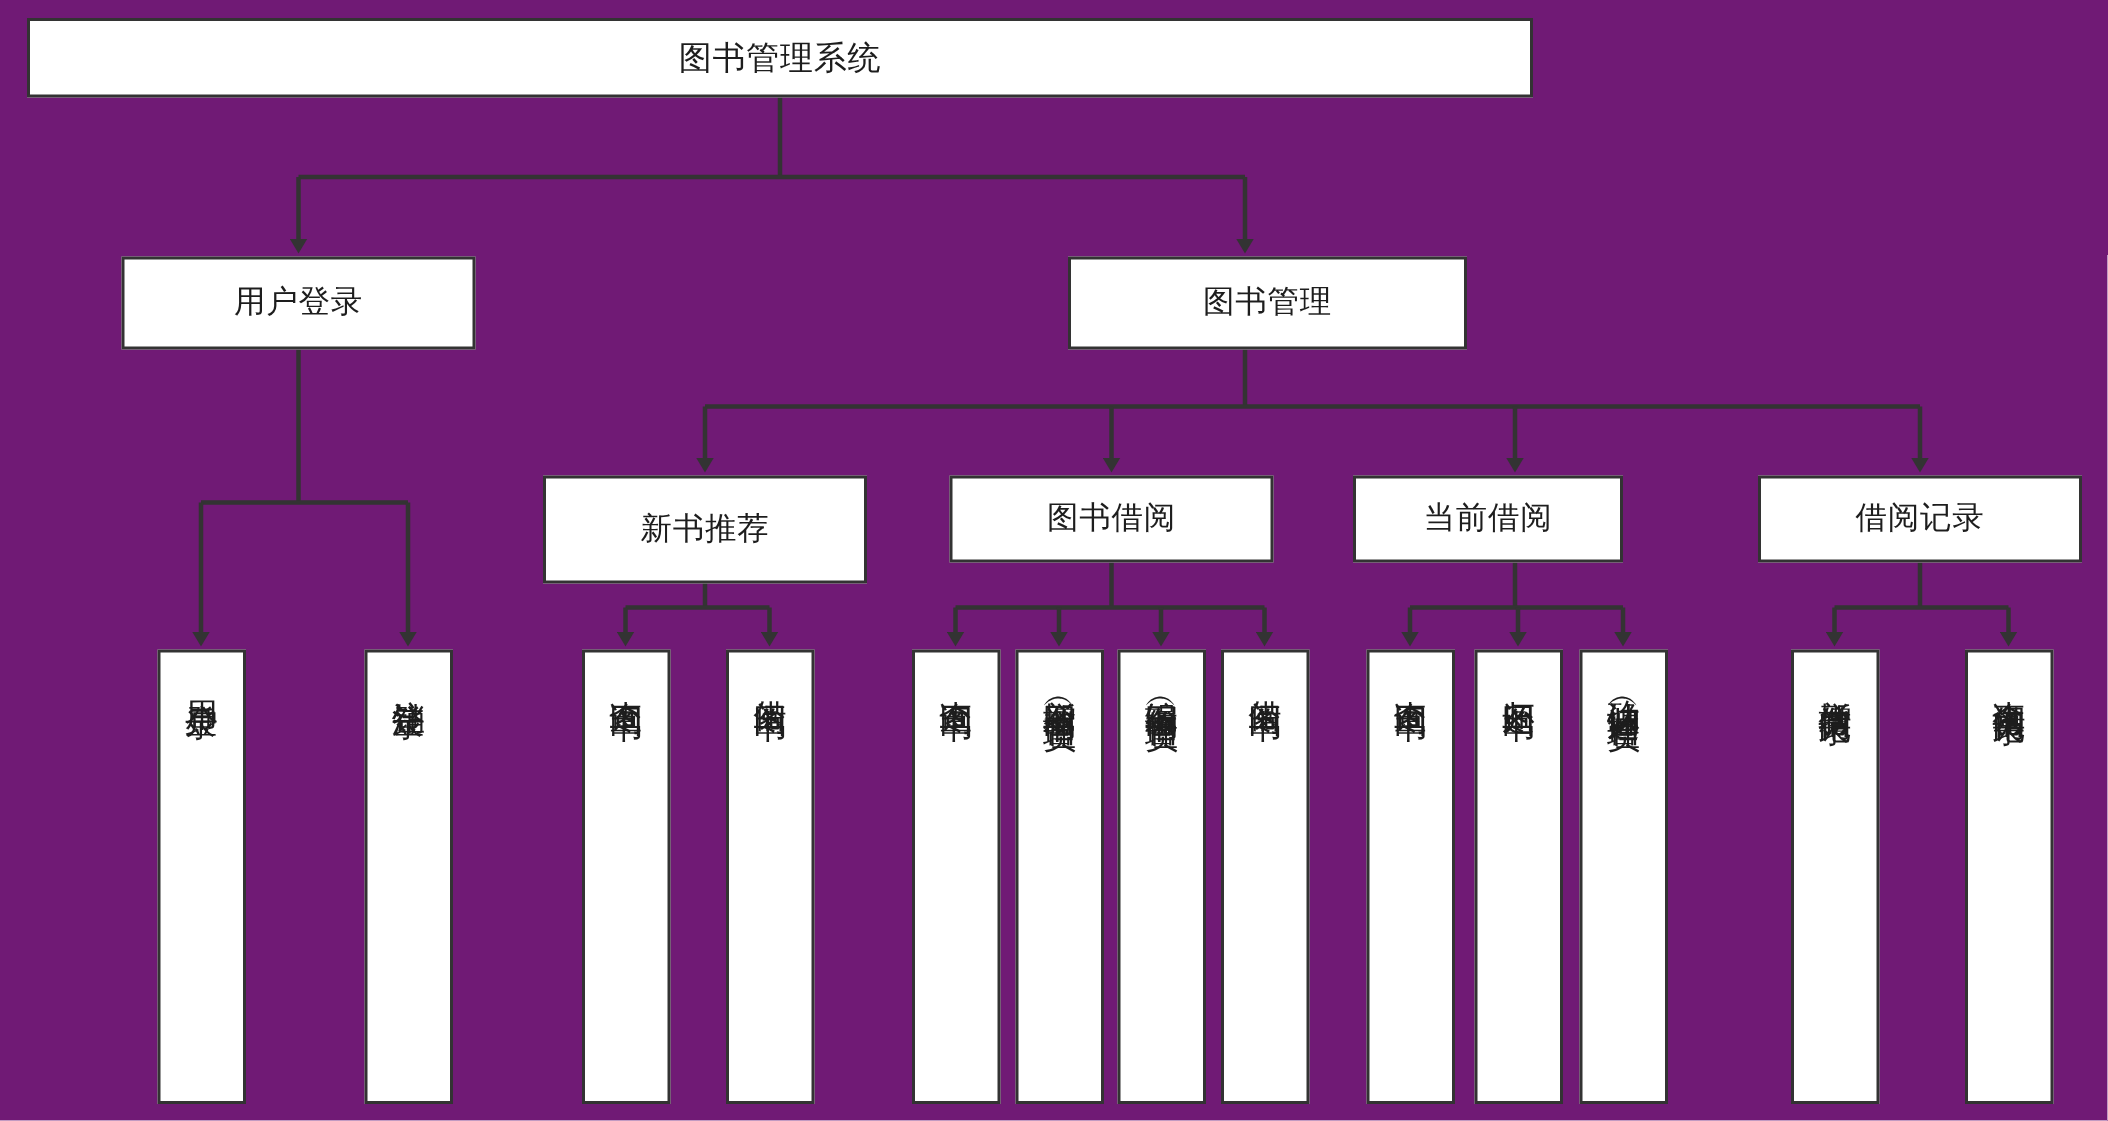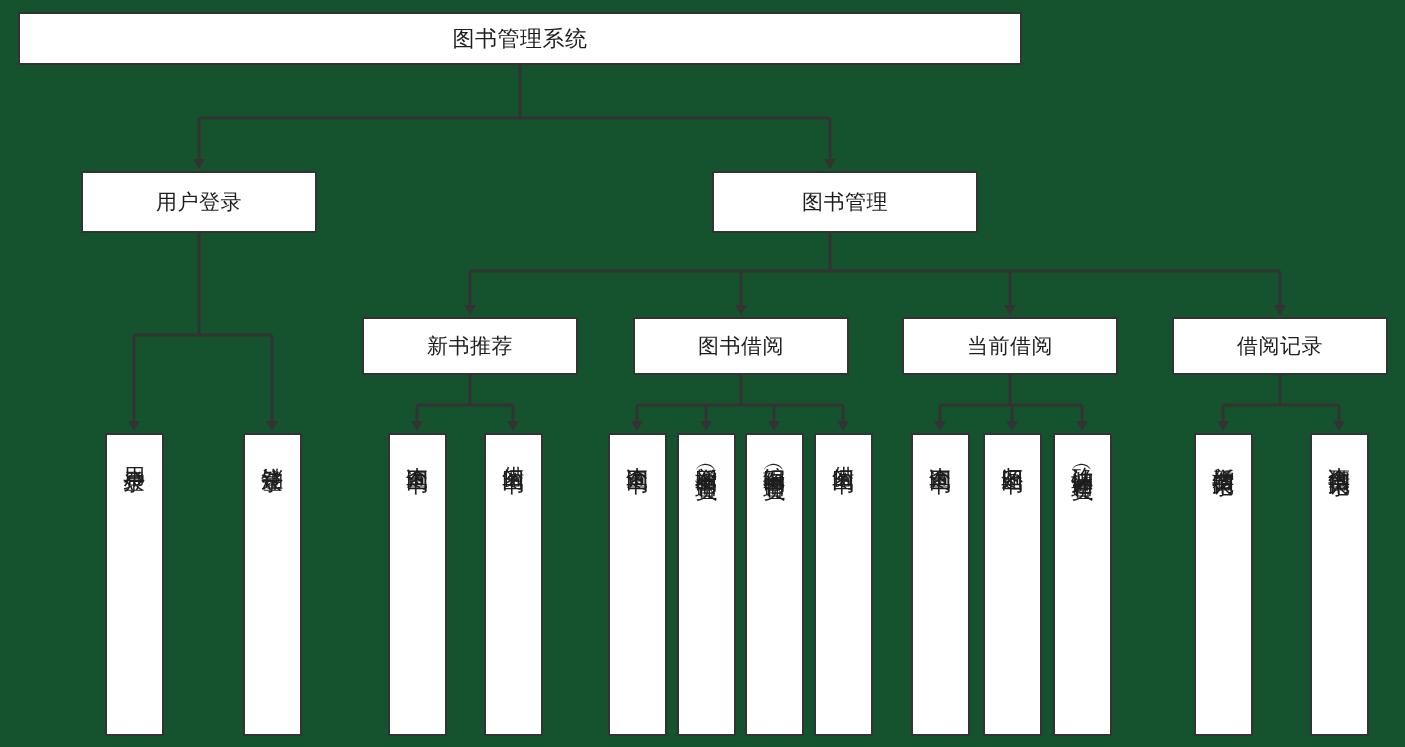--- a/index.html
+++ b/index.html
@@ -8,21 +8,21 @@
     background: #ffffff;
   }
   body {
     font-family: "Liberation Sans", "DejaVu Sans", sans-serif;
     color: #1a1a1a;
   }
   #diagram-root {
     position: relative;
     width: 1405px;
     height: 747px;
-    background: #14532d;
+    background: #701a75;
     overflow: hidden;
   }
   #edge-layer {
     position: absolute;
     left: 0;
     top: 0;
     width: 1405px;
     height: 747px;
     pointer-events: none;
   }
@@ -118,27 +118,27 @@
   <div id="nodes">
       <div class="node root" style="left: 18px; top: 12px; width: 1004px; height: 53px;">
         <span class="node-label">图书管理系统</span>
       </div>
       <div class="node branch" style="left: 81px; top: 171px; width: 236px; height: 62px;">
         <span class="node-label">用户登录</span>
       </div>
       <div class="node branch" style="left: 712px; top: 171px; width: 266px; height: 62px;">
         <span class="node-label">图书管理</span>
       </div>
-      <div class="node branch" style="left: 362px; top: 317px; width: 216px; height: 58px;">
+      <div class="node branch" style="left: 362px; top: 317px; width: 216px; height: 72px;">
         <span class="node-label">新书推荐</span>
       </div>
       <div class="node branch" style="left: 633px; top: 317px; width: 216px; height: 58px;">
         <span class="node-label">图书借阅</span>
       </div>
-      <div class="node branch" style="left: 902px; top: 317px; width: 216px; height: 58px;">
+      <div class="node branch" style="left: 902px; top: 317px; width: 180px; height: 58px;">
         <span class="node-label">当前借阅</span>
       </div>
       <div class="node branch" style="left: 1172px; top: 317px; width: 216px; height: 58px;">
         <span class="node-label">借阅记录</span>
       </div>
       <div class="node leaf vertical" style="left: 105px; top: 433px; width: 59px; height: 303px;">
         <span class="node-label">用户登录</span>
       </div>
       <div class="node leaf vertical" style="left: 243px; top: 433px; width: 59px; height: 303px;">
         <span class="node-label">注销登录</span>

